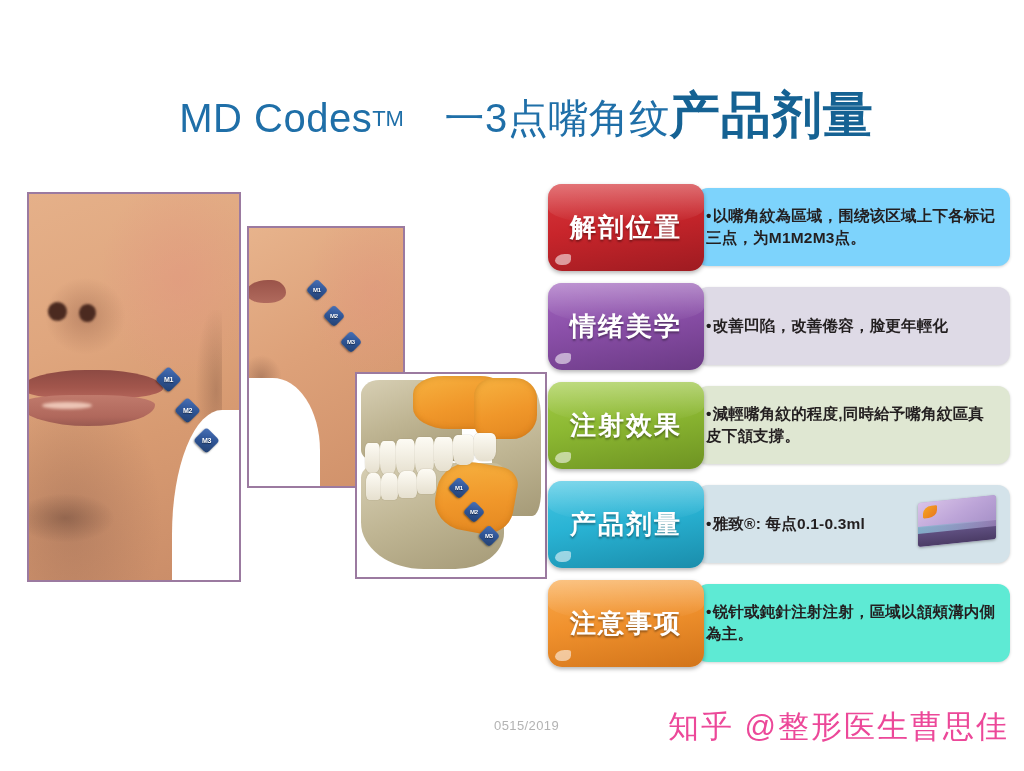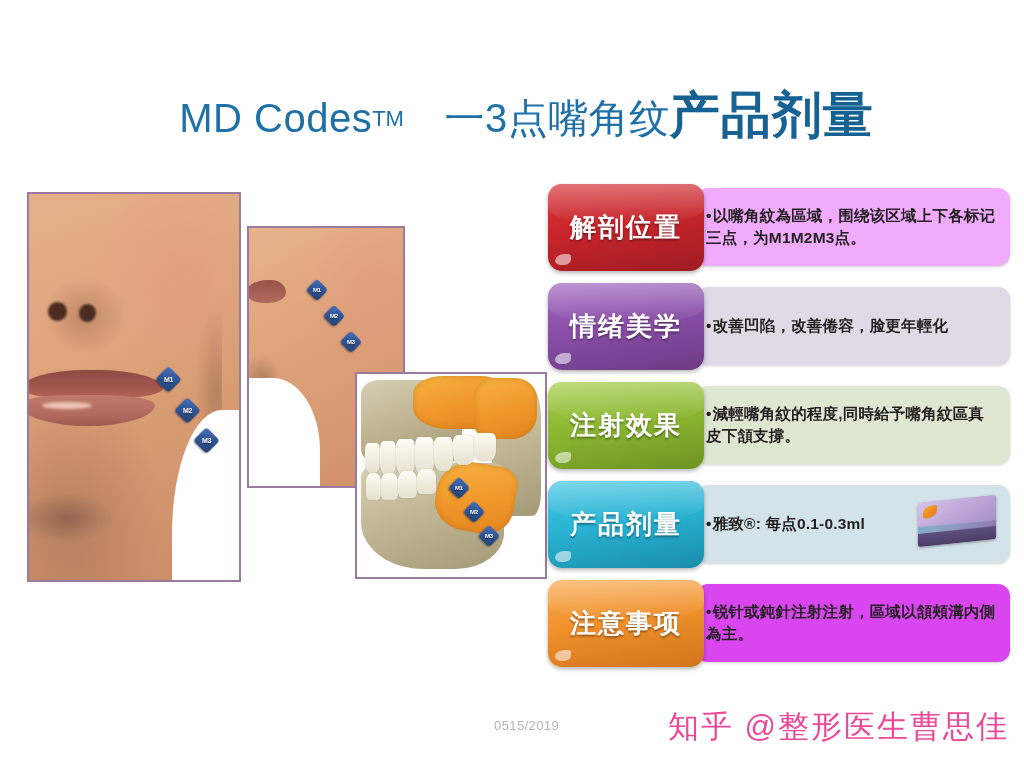--- a/index.html
+++ b/index.html
@@ -328,21 +328,21 @@
       </div>
   </div>
 </div>
 
 <div id="rows">
 
   <div class="row">
     <div class="tab" style="background:linear-gradient(170deg,#d8383d 0%,#C8252B 45%,#9E1B21 100%);">
       <span class="tab-label">解剖位置</span>
     </div>
-    <div class="body" style="background:#f0abfc;">
+    <div class="body" style="background:#7dd3fc;">
       <div class="body-text"><span class="bullet">•</span><span>以嘴角紋為區域，围绕该区域上下各标记三点，为M1M2M3点。</span></div>
     </div>
   </div>
 
   <div class="row">
     <div class="tab" style="background:linear-gradient(170deg,#a266bf 0%,#8A4FA8 45%,#6B3A85 100%);">
       <span class="tab-label">情绪美学</span>
     </div>
     <div class="body" style="background:#DEDAE6;">
       <div class="body-text"><span class="bullet">•</span><span>改善凹陷，改善倦容，脸更年輕化</span></div>
@@ -370,21 +370,21 @@
         <div class="base"></div>
         <div class="swirl"></div>
       </div>
     </div>
   </div>
 
   <div class="row">
     <div class="tab" style="background:linear-gradient(170deg,#f9a94c 0%,#F0912D 45%,#D2741A 100%);">
       <span class="tab-label">注意事项</span>
     </div>
-    <div class="body" style="background:#d946ef;justify-content:center;">
+    <div class="body" style="background:#5eead4;justify-content:center;">
       <div class="body-text"><span class="bullet">•</span><span>锐针或鈍針注射注射，區域以頷頰溝内側為主。</span></div>
     </div>
   </div>
 
 </div>
 
 <div id="footer-date">0515/2019</div>
 <div id="watermark">知乎 @整形医生曹思佳</div>
 
 </body></html>

